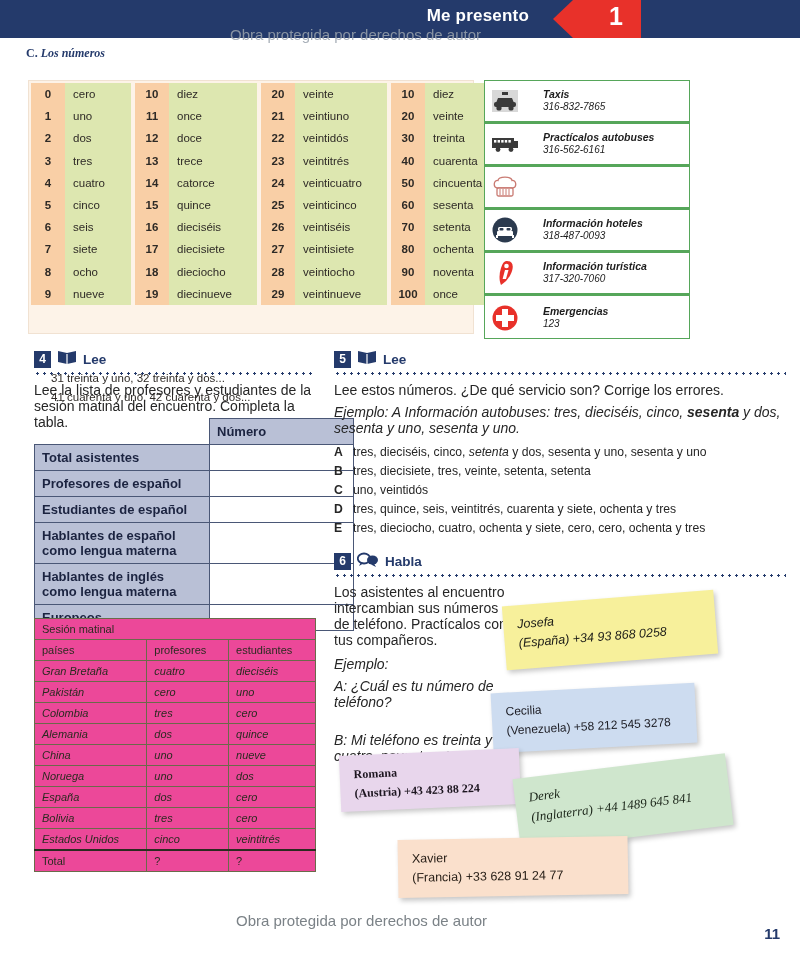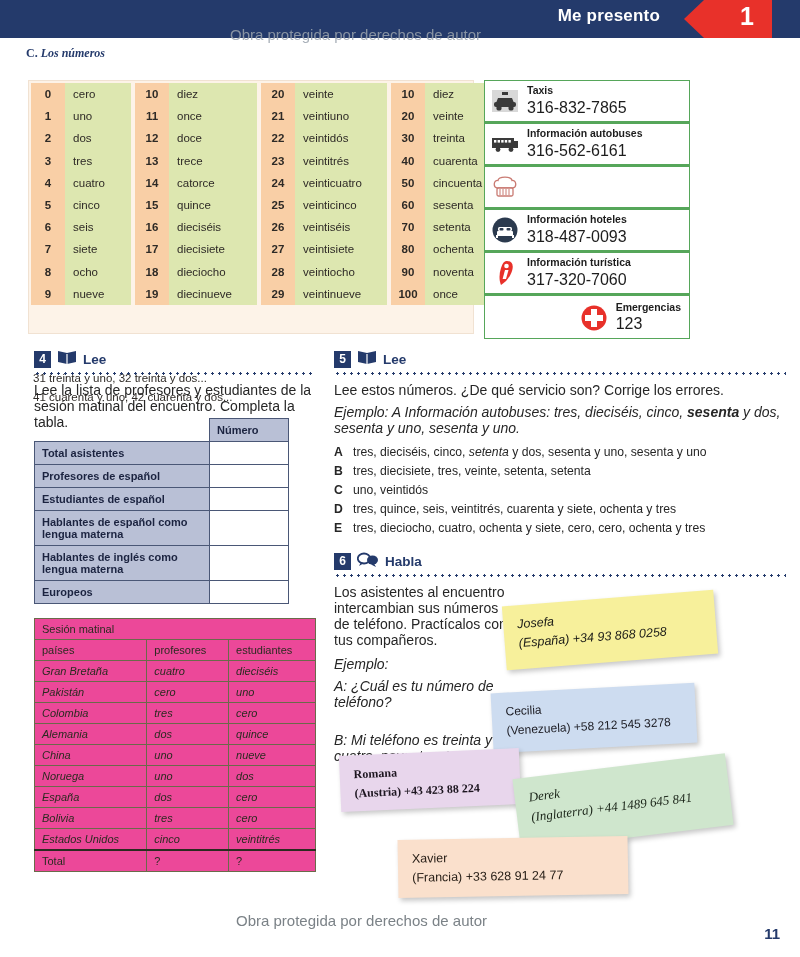--- a/index.html
+++ b/index.html
@@ -4,21 +4,21 @@
 <style>
   html,body{margin:0;padding:0;}
   body{
     width:800px;height:957px;position:relative;overflow:hidden;
     background:#ffffff;
     font-family:"Liberation Sans", sans-serif;
     color:#1b2a4a;
   }
   
   .header-bar{
-    position:absolute;left:0;top:0;width:772px;height:38px;
+    position:absolute;left:0;top:0;width:641px;height:38px;
     background:#243a6b;
   }
   .header-bar-inner{
     position:absolute;left:0;top:0;width:800px;height:38px;
     background:#243a6b;
   }
   .unit-title{
     position:absolute;right:112px;top:6px;
     color:#ffffff;font-size:17px;font-weight:bold;letter-spacing:.2px;
   }
@@ -73,62 +73,62 @@
   .col-w.w2{width:88px;}
   .col-w.w3{width:92px;}
   .col-w.w4{width:86px;}
   .num-cell{
     height:22.2px;line-height:22.2px;font-size:11.5px;color:#2e2a26;
     padding-left:8px;box-sizing:border-box;
     font-family:"Liberation Sans", sans-serif;
   }
   .col-n .num-cell{font-weight:bold;text-align:center;padding-left:0;}
   .num-extra{
-    position:absolute;left:4px;top:288px;width:430px;
+    position:absolute;left:22px;top:288px;width:430px;
     font-size:11.5px;color:#2e2a26;line-height:19px;
   }
 
   
   .directory{
     position:absolute;left:484px;top:80px;width:206px;height:259px;
     border:1.5px solid #56a65a;background:#ffffff;box-sizing:border-box;
   }
   .dir-row{
-    display:flex;align-items:center;gap:8px;
+    display:flex;align-items:center;gap:24px;
     padding:4px 8px 4px 6px;box-sizing:border-box;
-    border-bottom:3px solid #56a65a;height:43px;
-  }
-  .dir-row:last-child{border-bottom:none;justify-content:flex-end;}
+    border-bottom:3px solid #56a65a;height:43px;font-style:italic;
+  }
+  .dir-row:last-child{border-bottom:none;}
   .dir-icon{
     width:28px;height:28px;flex:0 0 28px;
     display:flex;align-items:center;justify-content:center;
   }
   .dir-text{line-height:1.25;}
   .dir-name{font-size:10.5px;font-weight:bold;color:#1d1d1d;}
-  .dir-phone{font-size:16px;color:#1d1d1d;}
+  .dir-phone{font-size:10px;color:#1d1d1d;}
 
   
   .act{position:absolute;}
   .act-head{display:flex;align-items:center;gap:6px;height:19px;}
   .act-num{
     background:#243a6b;color:#fff;font-size:12px;font-weight:bold;
     width:17px;height:17px;line-height:17px;text-align:center;
   }
   .act-label{color:#243a6b;font-size:13.5px;font-weight:bold;}
   .act-rule{
     margin-top:3px;height:3px;
     background-image:radial-gradient(circle, #243a6b 1.1px, rgba(0,0,0,0) 1.3px);
     background-size:7px 3px;background-repeat:repeat-x;
   }
   .act-body{margin-top:7px;font-size:14px;line-height:16px;color:#262626;}
 
   
   .t4{
-    position:absolute;left:34px;top:418px;width:255px;
-    border-collapse:collapse;font-size:11px;
+    position:absolute;left:34px;top:418px;width:320px;
+    border-collapse:collapse;font-size:13px;
   }
   .t4 td{border:1px solid #4a5776;padding:5px 7px;vertical-align:middle;}
   .t4 .lbl{background:#b9c0d6;color:#1b2340;font-weight:bold;width:160px;}
   .t4 .hdr{background:#b9c0d6;color:#1b2340;font-weight:bold;}
   .t4 .blank{background:#ffffff;}
   .t4 .nb{border:none;background:transparent;}
 
   
   .tsm{
     position:absolute;left:34px;top:618px;width:282px;
@@ -338,21 +338,21 @@
             <rect x="6.6" y="5" width="2.4" height="2.6"></rect>
             <rect x="10.2" y="5" width="2.4" height="2.6"></rect>
             <rect x="13.8" y="5" width="2.4" height="2.6"></rect>
             <rect x="17.4" y="5" width="2.4" height="2.6"></rect>
           </g>
           <circle cx="7" cy="14.5" r="2.4" fill="#3a3a3a"></circle>
           <circle cx="20" cy="14.5" r="2.4" fill="#3a3a3a"></circle>
         </svg>
       </div>
       <div class="dir-text">
-        <div class="dir-name">Información autobuses</div>
+        <div class="dir-name">Practícalos autobuses</div>
         <div class="dir-phone">316-562-6161</div>
       </div>
     </div>
     <div class="dir-row">
       <div class="dir-icon">
         <svg width="26" height="26" viewBox="0 0 26 26">
           <path d="M5 14 C1 13 1.5 6 6 6.5 C6.5 2 19.5 2 20 6.5 C24.5 6 25 13 21 14 Z" fill="#fff" stroke="#c97a72" stroke-width="1.3"></path>
           <rect x="5" y="14" width="16" height="8" rx="1.5" fill="#fff" stroke="#c97a72" stroke-width="1.3"></rect>
           <g stroke="#c97a72" stroke-width="1">
             <line x1="8" y1="15" x2="8" y2="21"></line>

